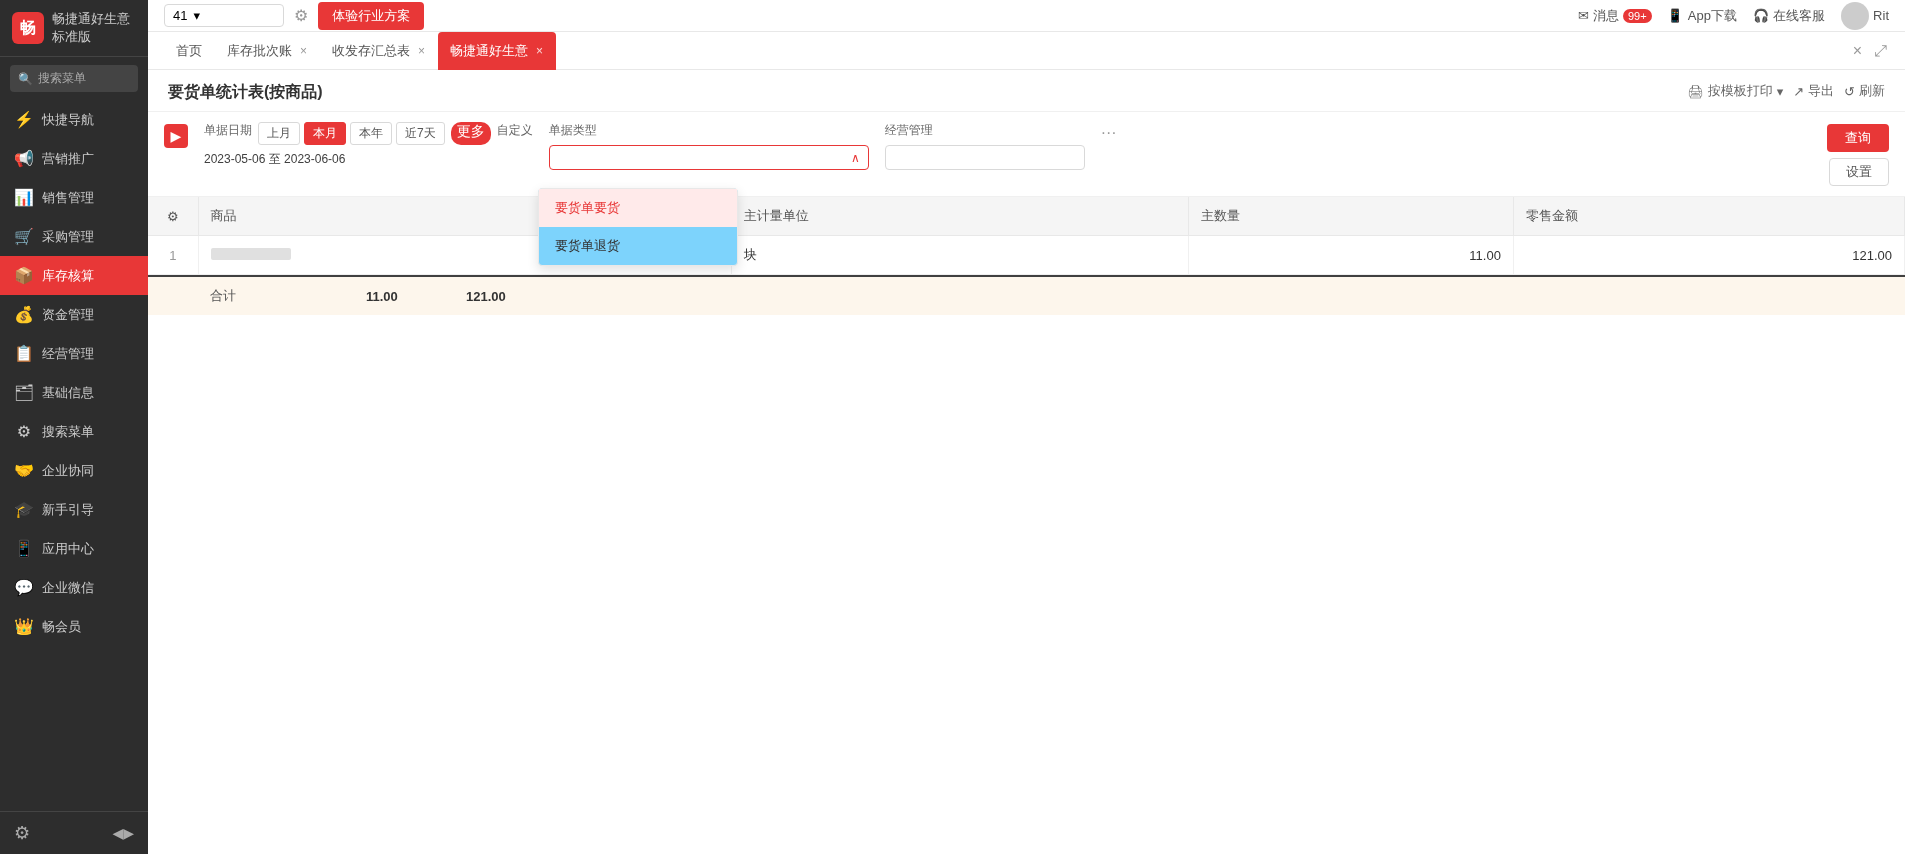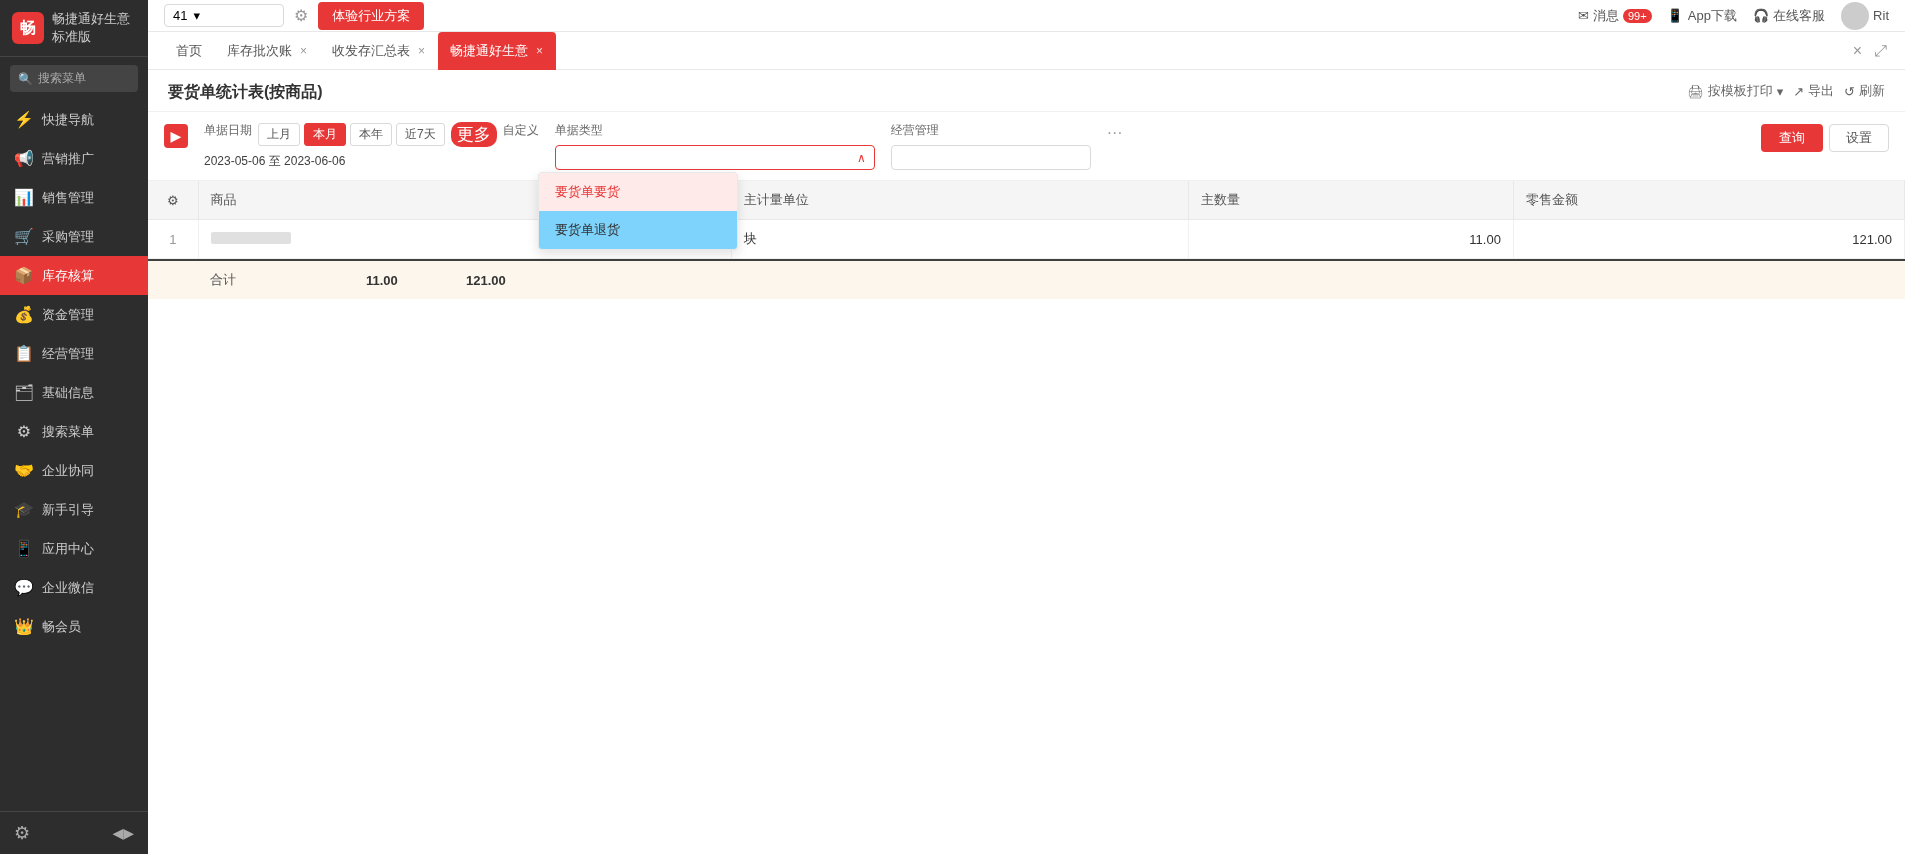--- a/index.html
+++ b/index.html
@@ -194,21 +194,21 @@
       font-size: 12px;
       background: #fff;
       color: #555;
     }
     .date-btn.active { background: #e83737; color: #ffffff; border-color: #e83737; }
     .date-badge {
       background: #e83737;
       color: white;
       border-radius: 10px;
       padding: 1px 6px;
-      font-size: 17px;
+      font-size: 14px;
       cursor: pointer;
     }
     .date-custom { color: #666; font-size: 12px; cursor: pointer; }
     .date-range { font-size: 12px; color: #404040; margin-top: 2px; }
 
     .filter-type-group {
       display: flex; flex-direction: column; gap: 4px;
       min-width: 200px;
     }
     .filter-type-input {
@@ -233,21 +233,21 @@
     .filter-warehouse-input {
       border: 1px solid #d9d9d9;
       border-radius: 4px;
       display: flex; align-items: center;
       padding: 4px 8px;
       gap: 4px;
       background: #fff;
       min-width: 200px;
     }
 
-    .filter-actions { margin-left: auto; display: flex; flex-direction: row; gap: 6px; align-items: flex-end; margin-top: 2px; }
+    .filter-actions { margin-left: auto; display: flex; flex-direction: column; gap: 6px; align-items: flex-end; margin-top: 2px; }
     .btn-query {
       background: #e83737;
       color: white;
       border: none;
       border-radius: 4px;
       padding: 5px 18px;
       font-size: 13px;
       cursor: pointer;
     }
     .btn-settings {

